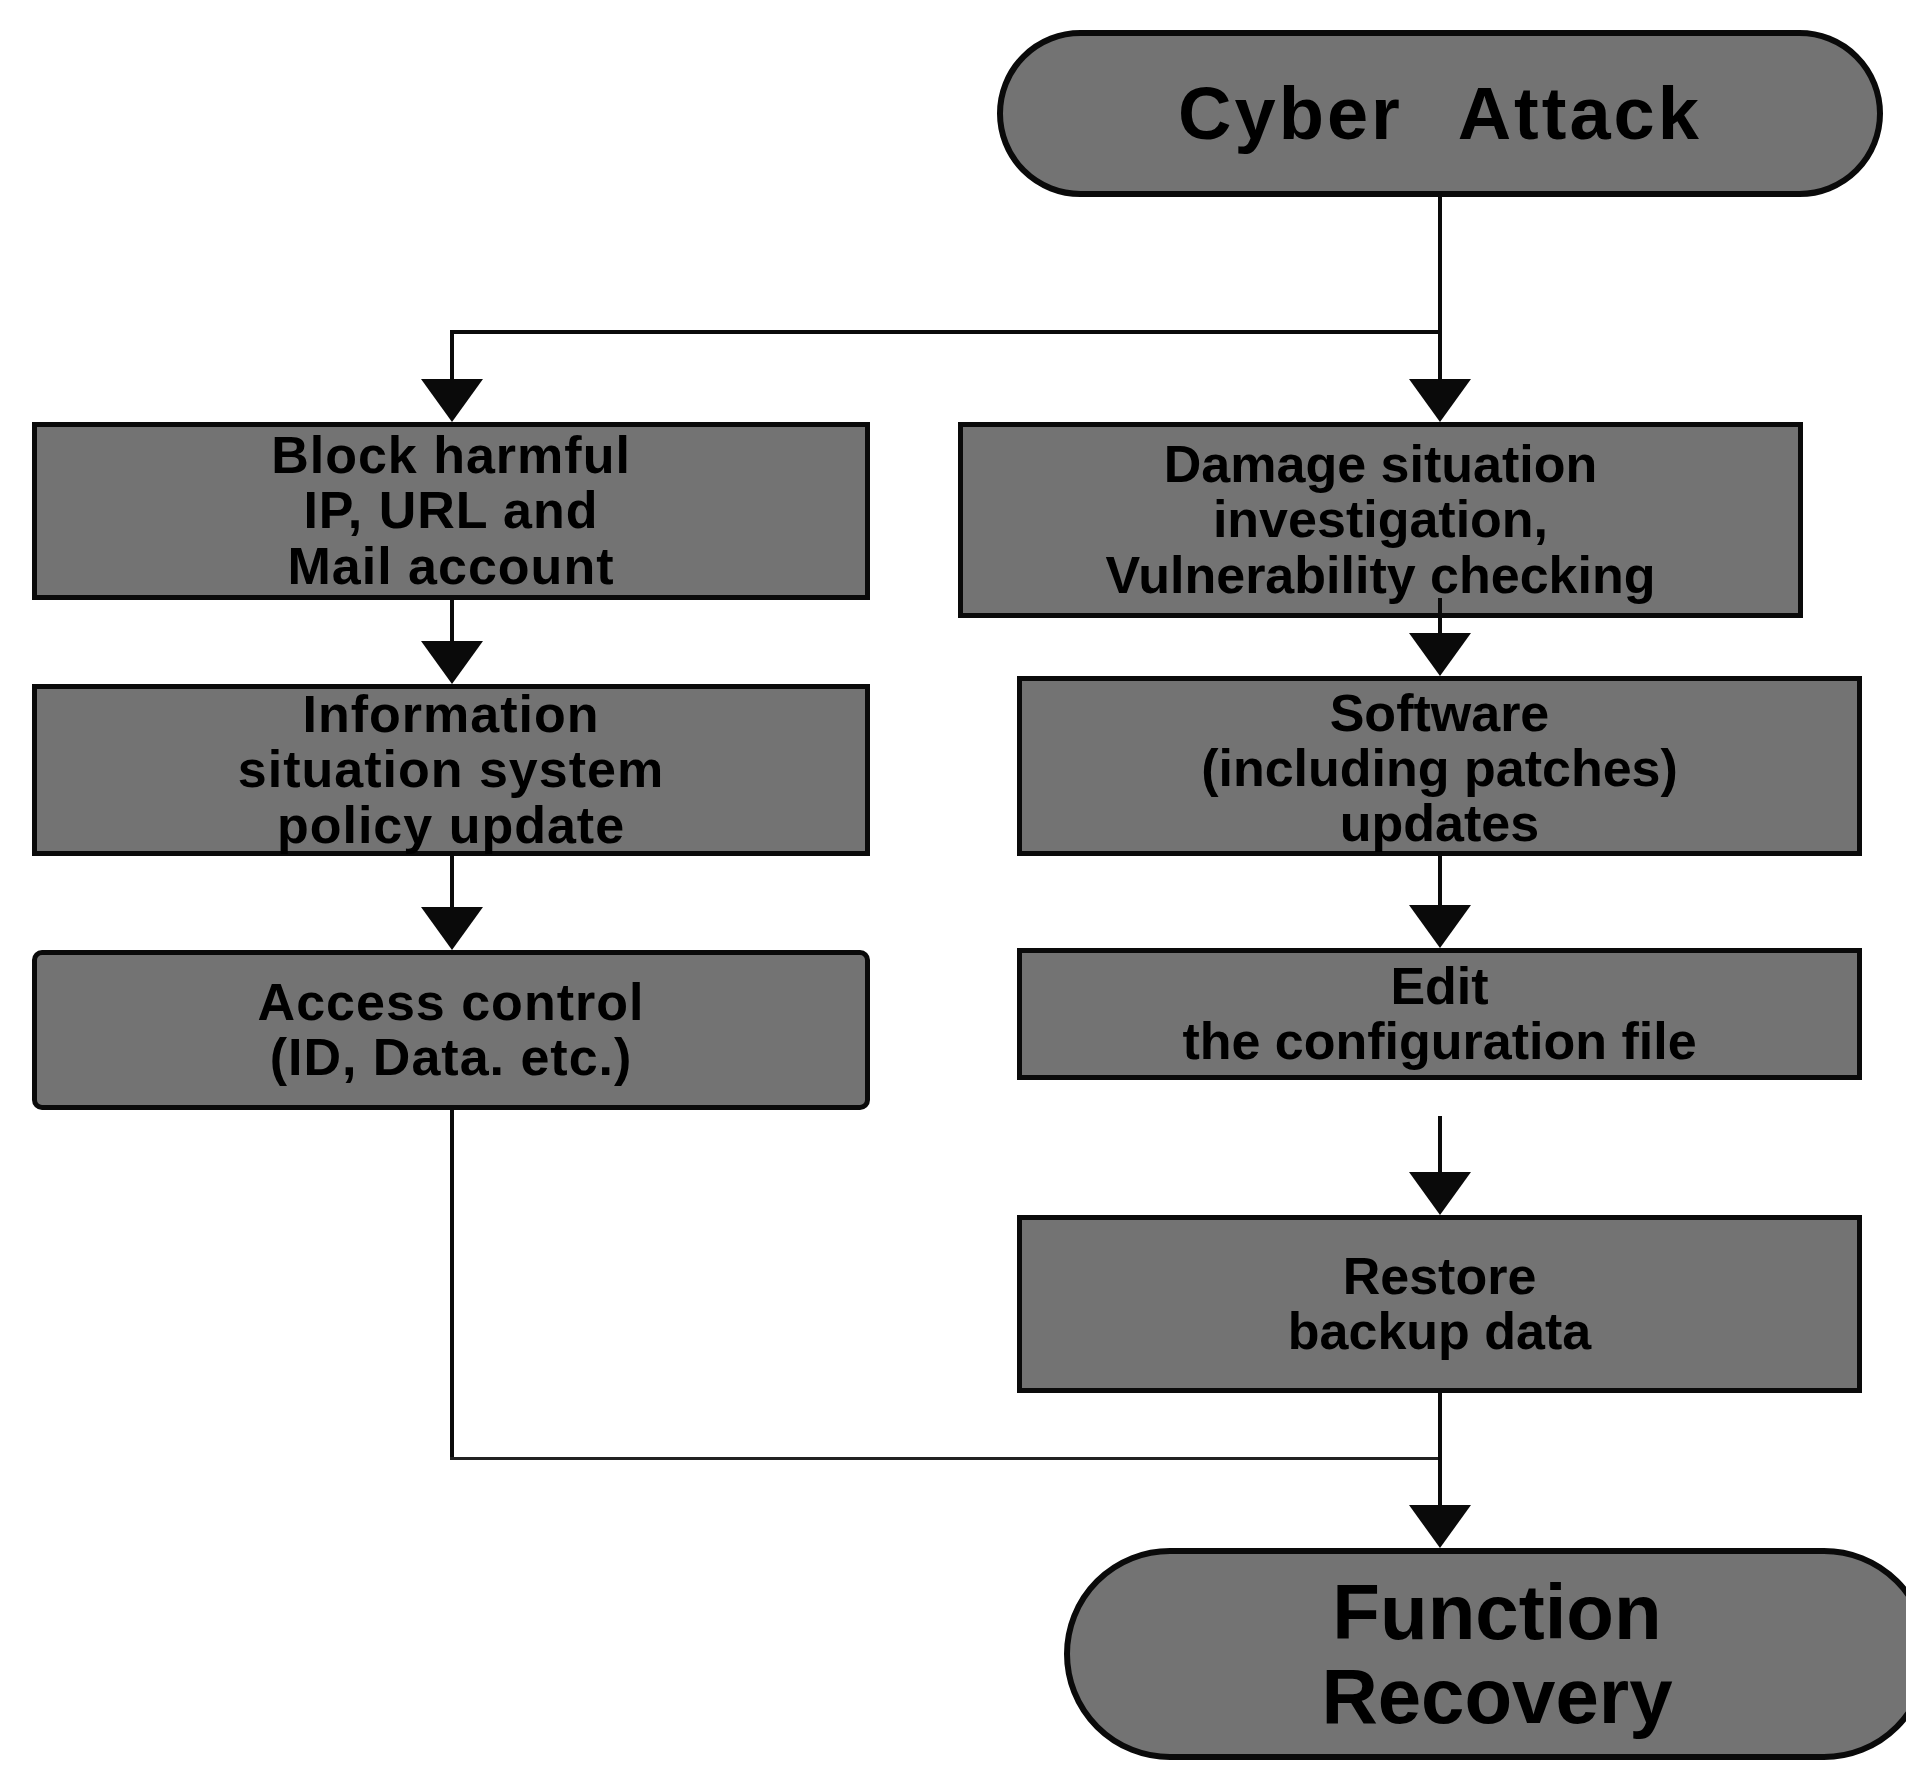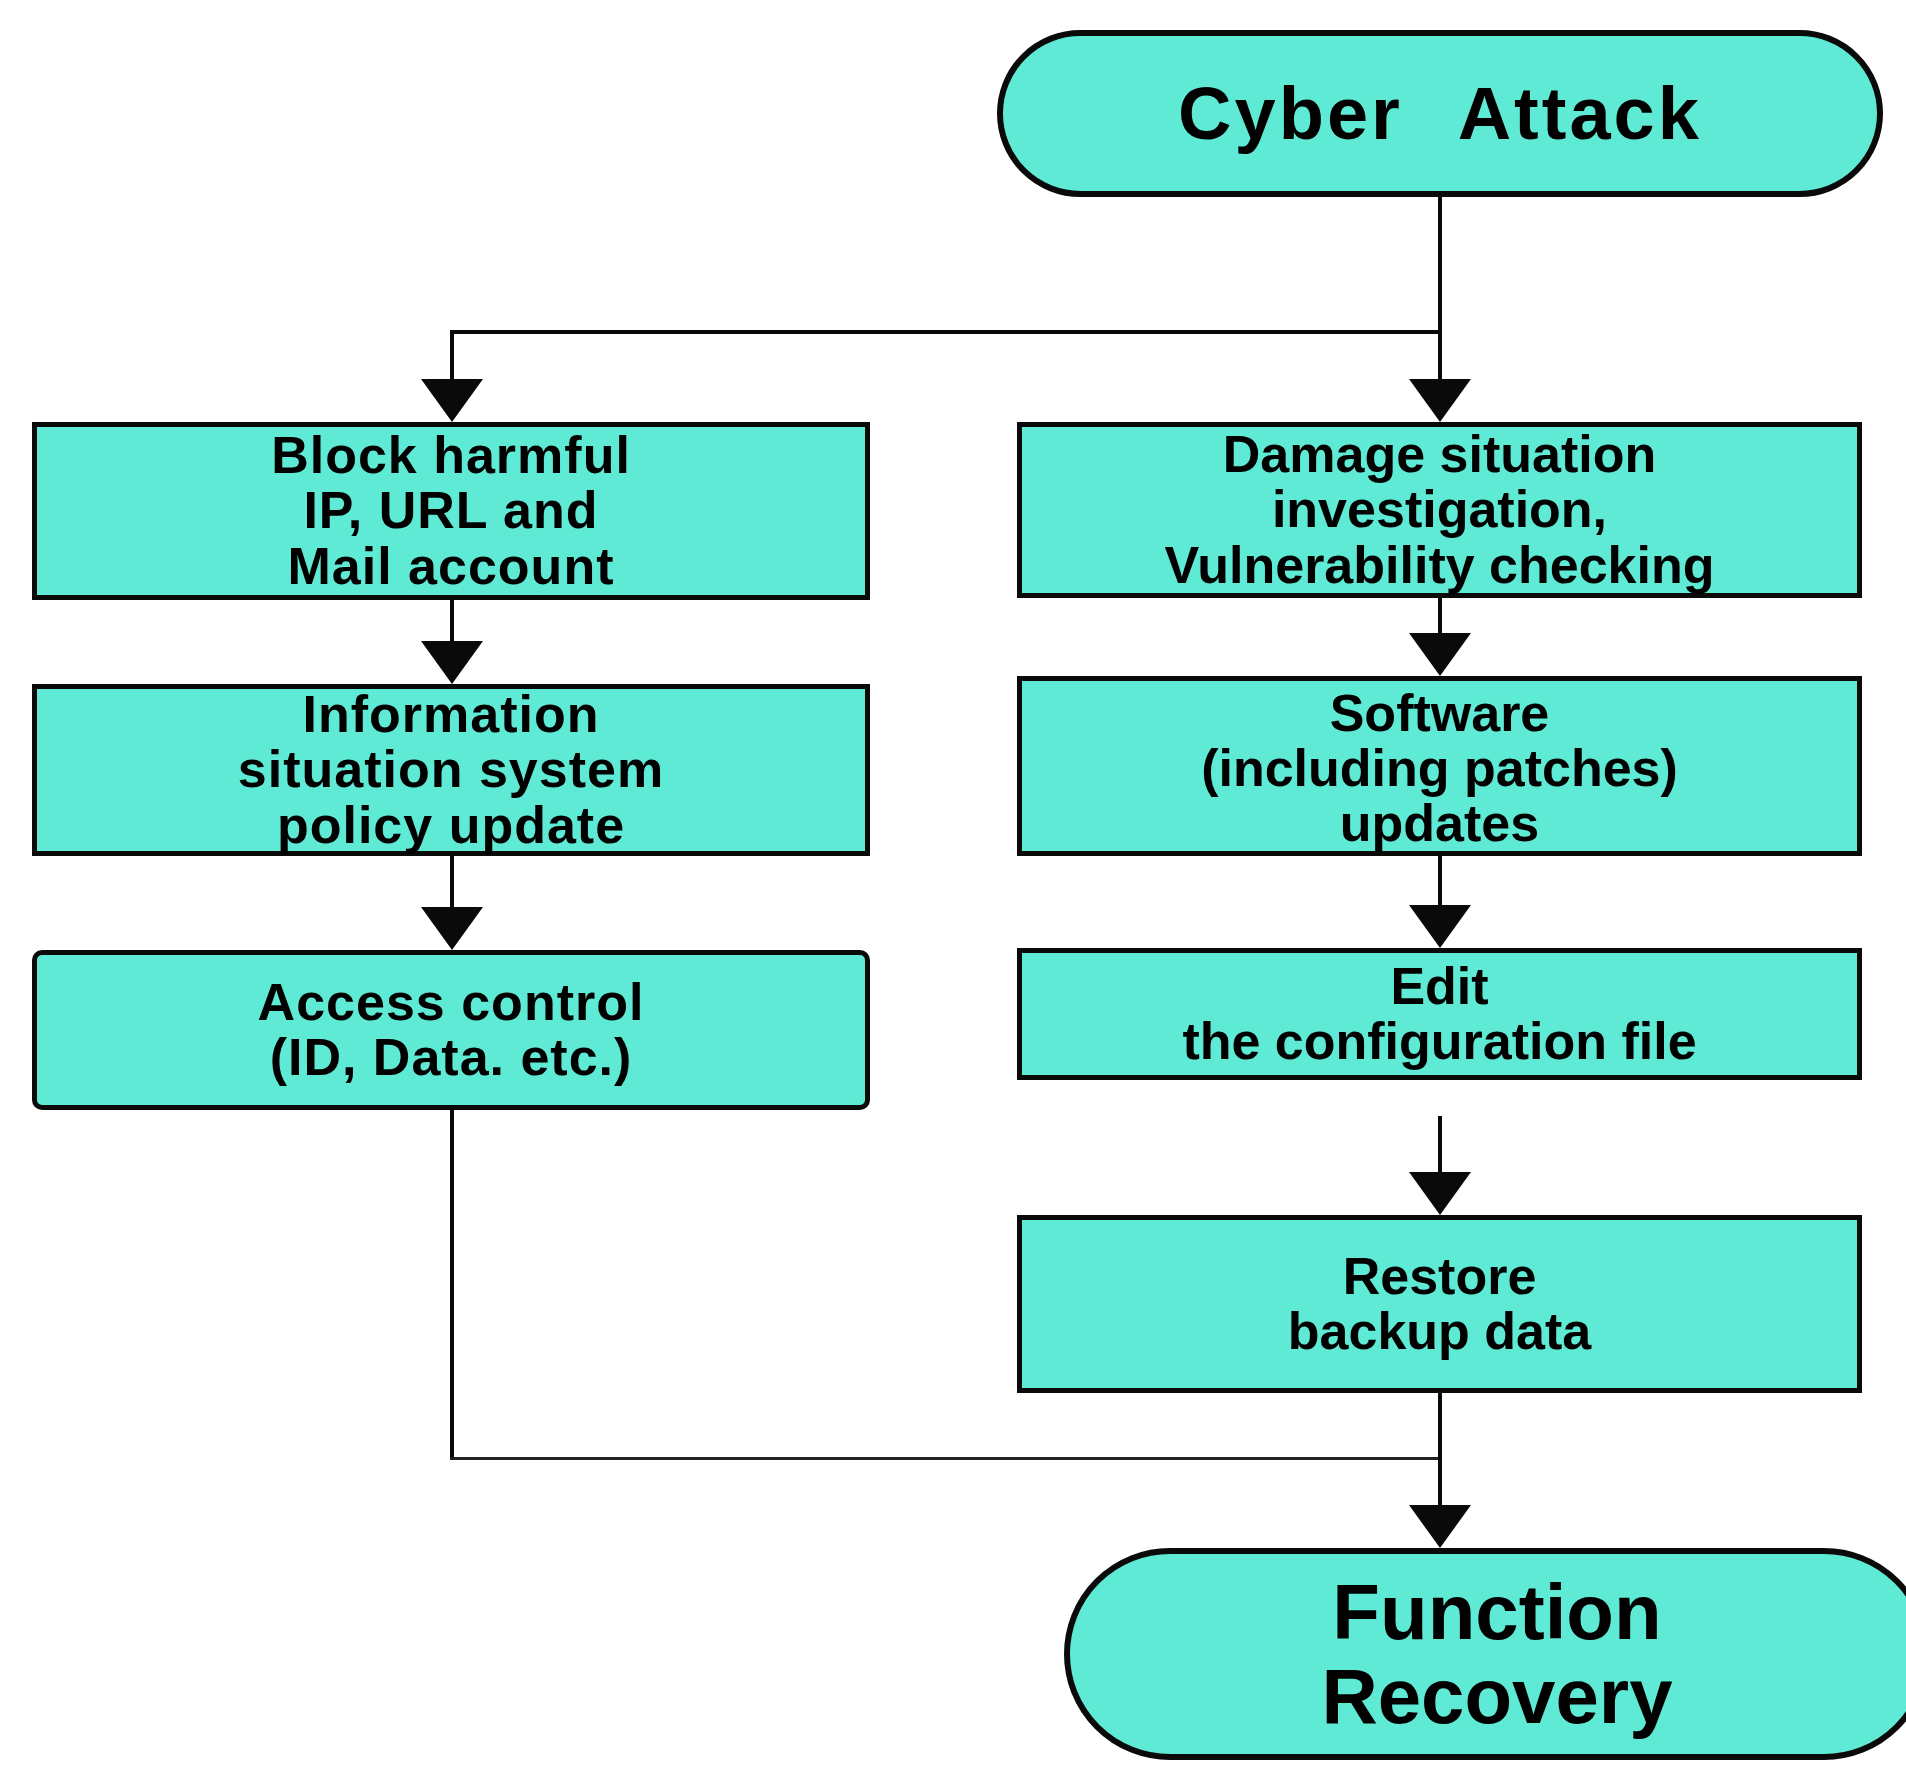--- a/index.html
+++ b/index.html
@@ -12,21 +12,21 @@
     width: 1906px;
     height: 1792px;
     background: #ffffff;
     font-family: "Liberation Sans", "DejaVu Sans", sans-serif;
     color: #000000;
     overflow: hidden;
   }
   .node {
     position: absolute;
     box-sizing: border-box;
-    background: #5eead4;
+    background: #737373;
     border: 5px solid #0a0a0a;
     display: flex;
     align-items: center;
     justify-content: center;
     text-align: center;
     font-weight: bold;
     white-space: pre-line;
     color: #000000;
   }
   .terminal {
@@ -90,21 +90,21 @@
   </div>
 
   <div class="vline" style="left:450px; top:856px; height:54px;"></div>
   <div class="arrowhead" style="left:421px; top:907px;"></div>
 
   <div class="node proc-left" style="left:32px; top:950px; width:838px; height:160px;border-radius:10px;">
     <span>Access control
 (ID, Data. etc.)</span>
   </div>
 
-  <div class="node proc-right" style="left:1017px; top:422px; width:845px; height:176px;">
+  <div class="node proc-right" style="left:958px; top:422px; width:845px; height:196px;">
     <span>Damage situation
 investigation,
 Vulnerability checking</span>
   </div>
 
   <div class="vline" style="left:1438px; top:598px; height:40px;"></div>
   <div class="arrowhead" style="left:1409px; top:633px;"></div>
 
   <div class="node proc-right" style="left:1017px; top:676px; width:845px; height:180px;align-items:flex-end;">
     <span>Software

